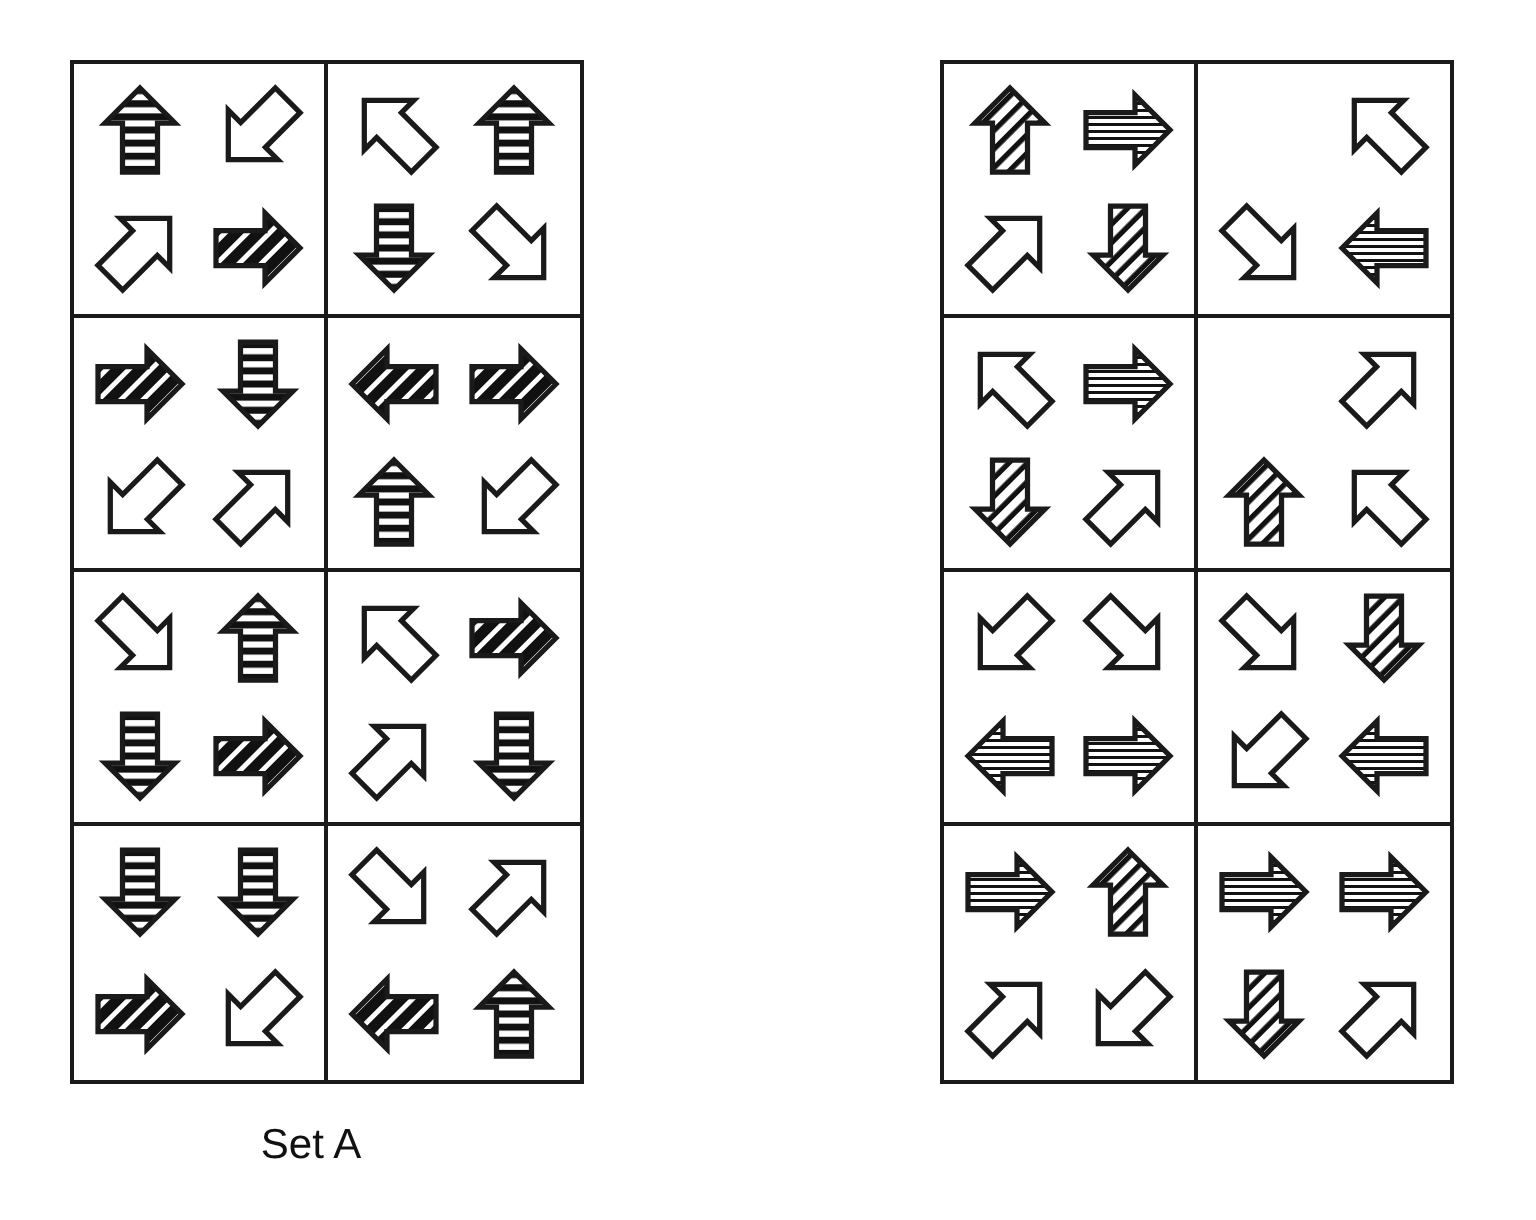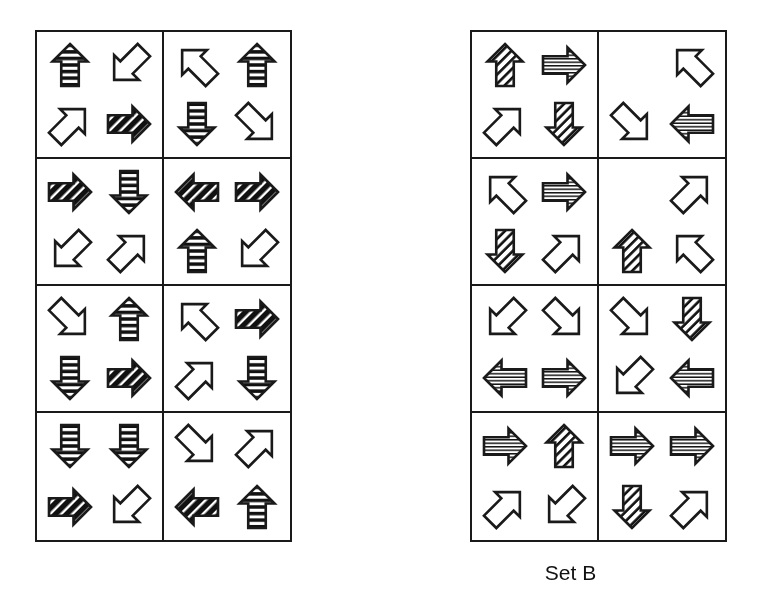--- a/index.html
+++ b/index.html
@@ -516,16 +516,16 @@
             <svg viewBox="0 0 64 64">
               <g transform="rotate(45 32 32)">
                 <polygon points="32,8 52,28 42,28 42,56 22,56 22,28 12,28" fill="#ffffff" stroke="#1a1a1a" stroke-width="3" stroke-linejoin="miter"></polygon>
               </g>
             </svg>
           </div>
         </div>
       </div>
   </div>
 
-
-  <div class="set-label" style="left:442px">Set B</div>
+  <div class="set-label" style="left:27px">Set A</div>
+
 
 </div>
 
 </body></html>

